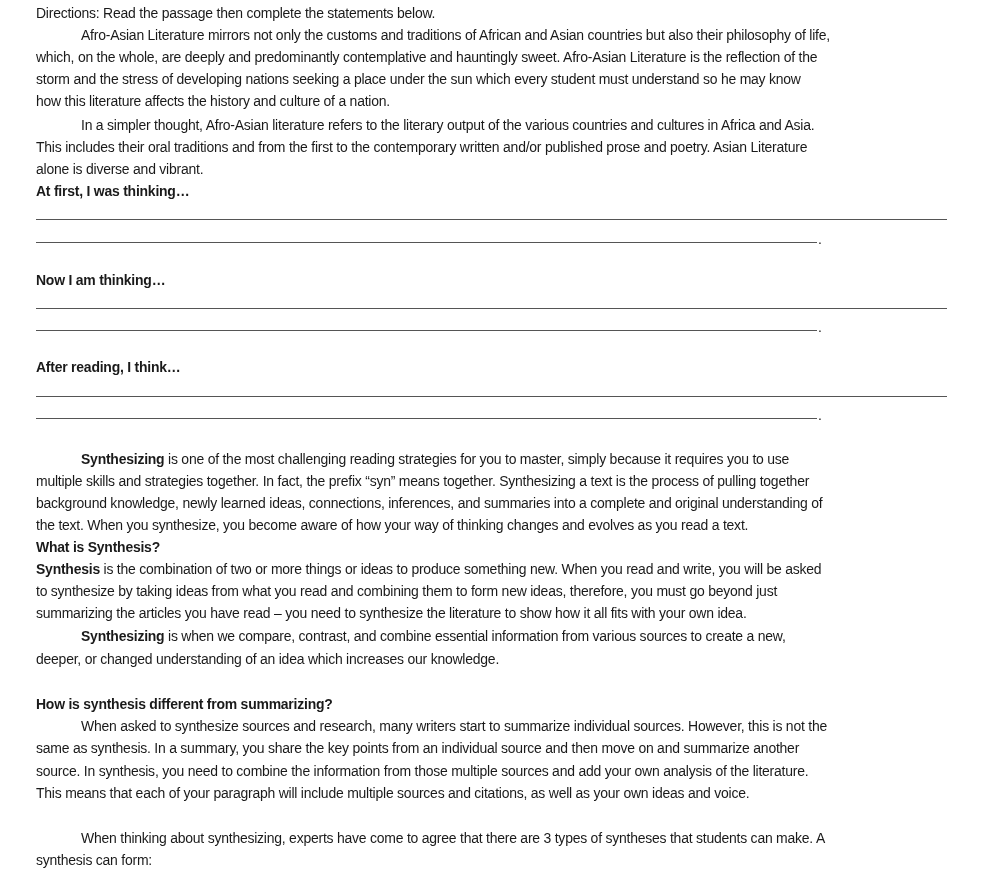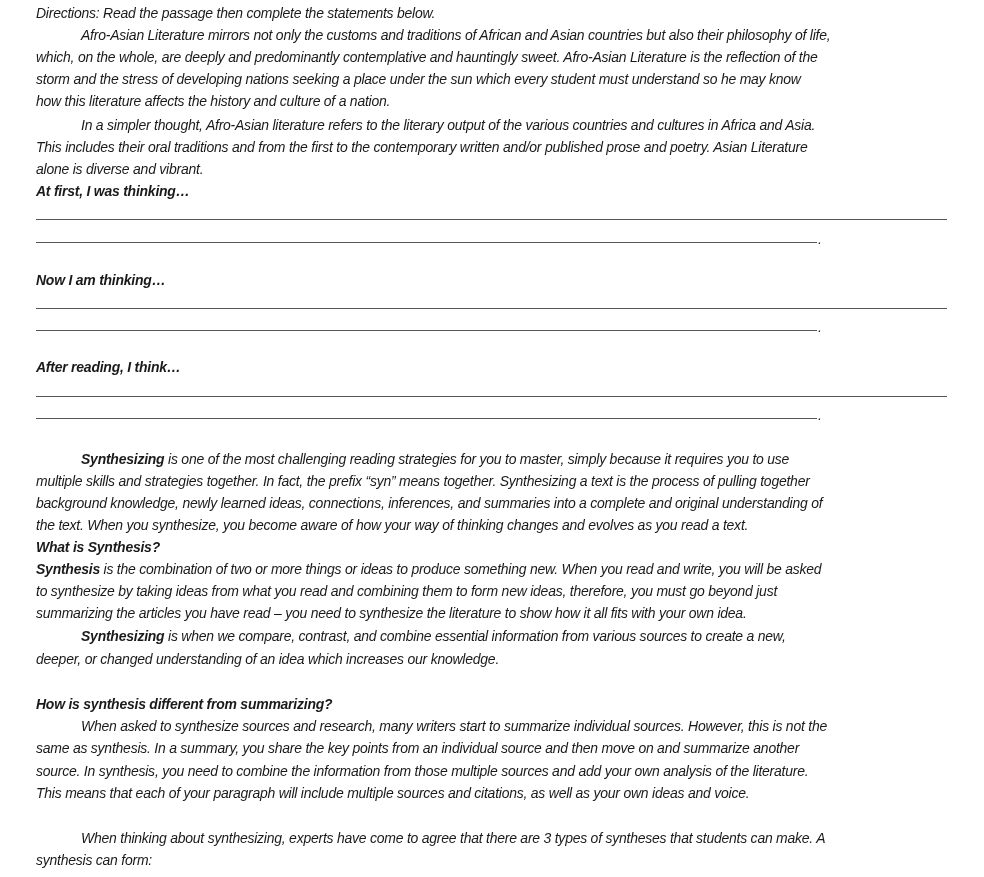--- a/index.html
+++ b/index.html
@@ -13,21 +13,20 @@
       position: relative;
       overflow: hidden;
       font-family: "Liberation Sans", sans-serif;
       color: #1a1a1a;
     }
     .page {
       position: absolute;
       left: 0; top: 0;
       width: 984px;
       height: 680px;
-      font-style: italic;
     }
     .line-text {
       position: absolute;
       left: 36px;
       white-space: nowrap;
       font-size: 15.2px;
       line-height: 22px;
       letter-spacing: -0.25px;
       transform: scaleX(0.92);
       transform-origin: left top;

